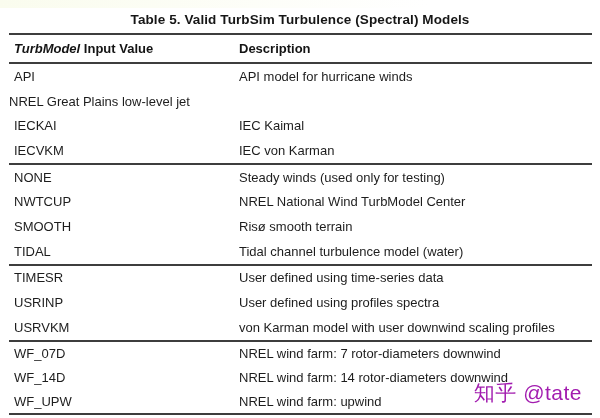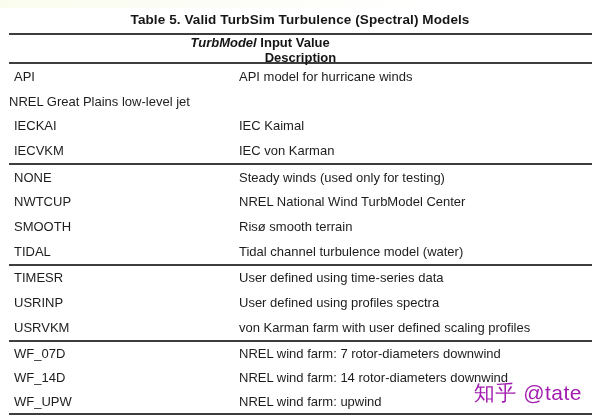--- a/index.html
+++ b/index.html
@@ -40,21 +40,20 @@
   }
   .row {
     display: flex;
     align-items: center;
     height: 24.7px;
   }
   .row.header-row {
     height: 27px;
     font-weight: bold;
     color: #141414;
-    flex-direction: column;
   }
   .group-wf .row { height: 23.8px; }
   .cell-model {
     flex: none;
     width: 230px;
     padding-left: 5px;
     box-sizing: border-box;
     white-space: nowrap;
   }
   .cell-desc {
@@ -135,21 +134,21 @@
       <div class="row">
         <div class="cell-model">TIMESR</div>
         <div class="cell-desc">User defined using time-series data</div>
       </div>
       <div class="row">
         <div class="cell-model">USRINP</div>
         <div class="cell-desc">User defined using profiles spectra</div>
       </div>
       <div class="row">
         <div class="cell-model">USRVKM</div>
-        <div class="cell-desc">von Karman farm with user defined scaling profiles</div>
+        <div class="cell-desc">von Karman model with user downwind scaling profiles</div>
       </div>
     </div>
 
     <div class="rule"></div>
 
     <div class="group group-wf">
       <div class="row">
         <div class="cell-model">WF_07D</div>
         <div class="cell-desc">NREL wind farm: 7 rotor-diameters downwind</div>
       </div>

